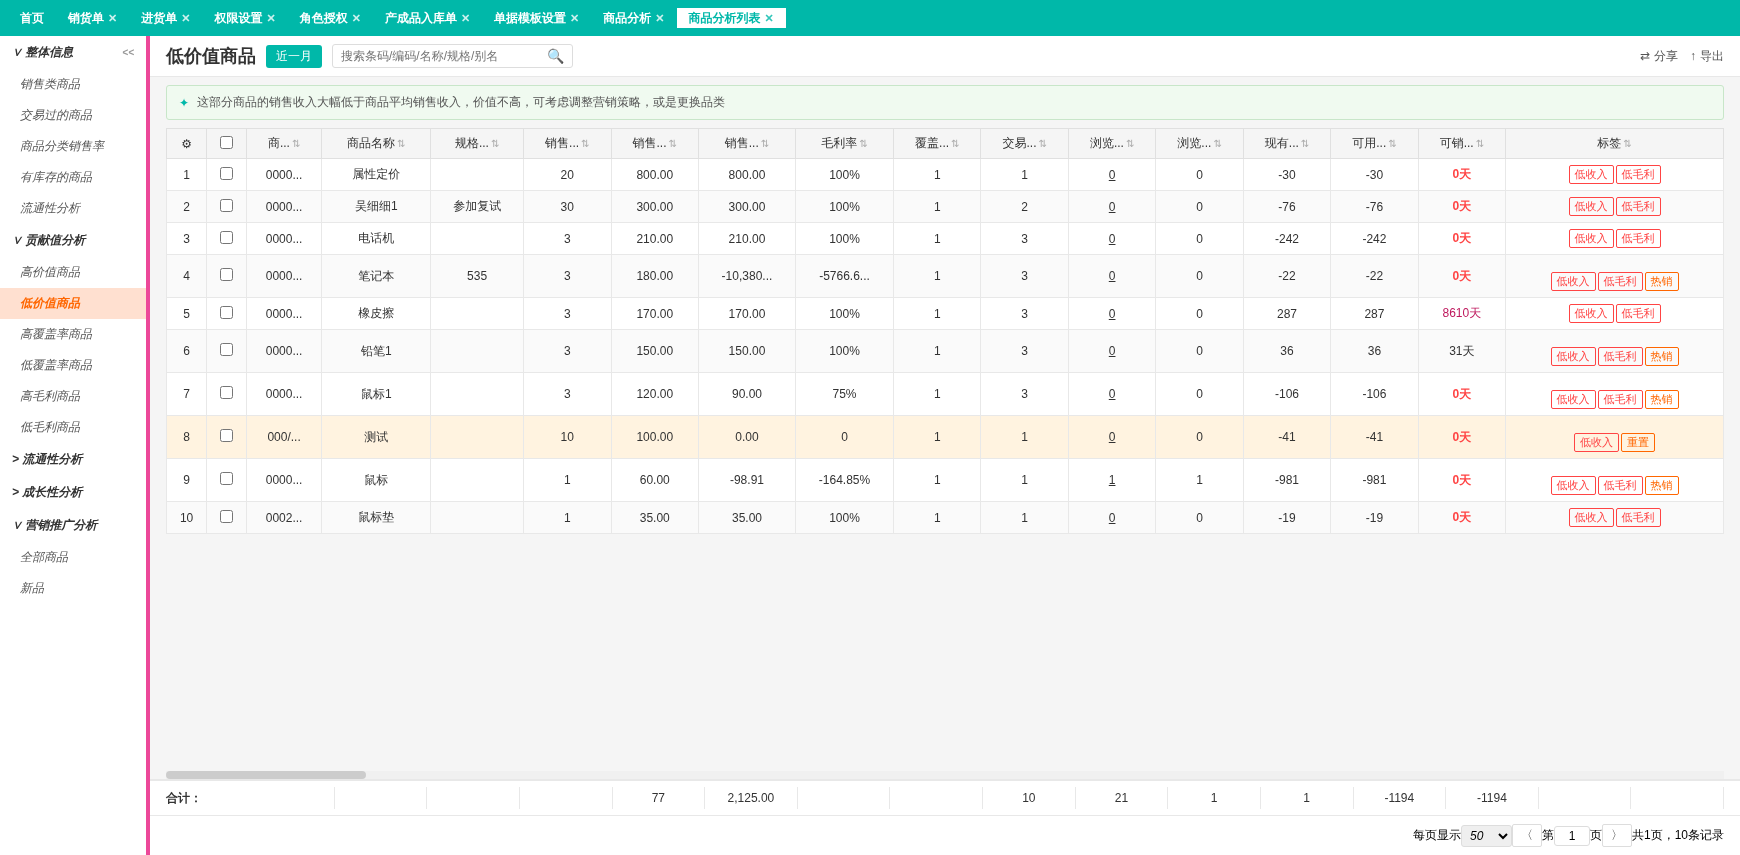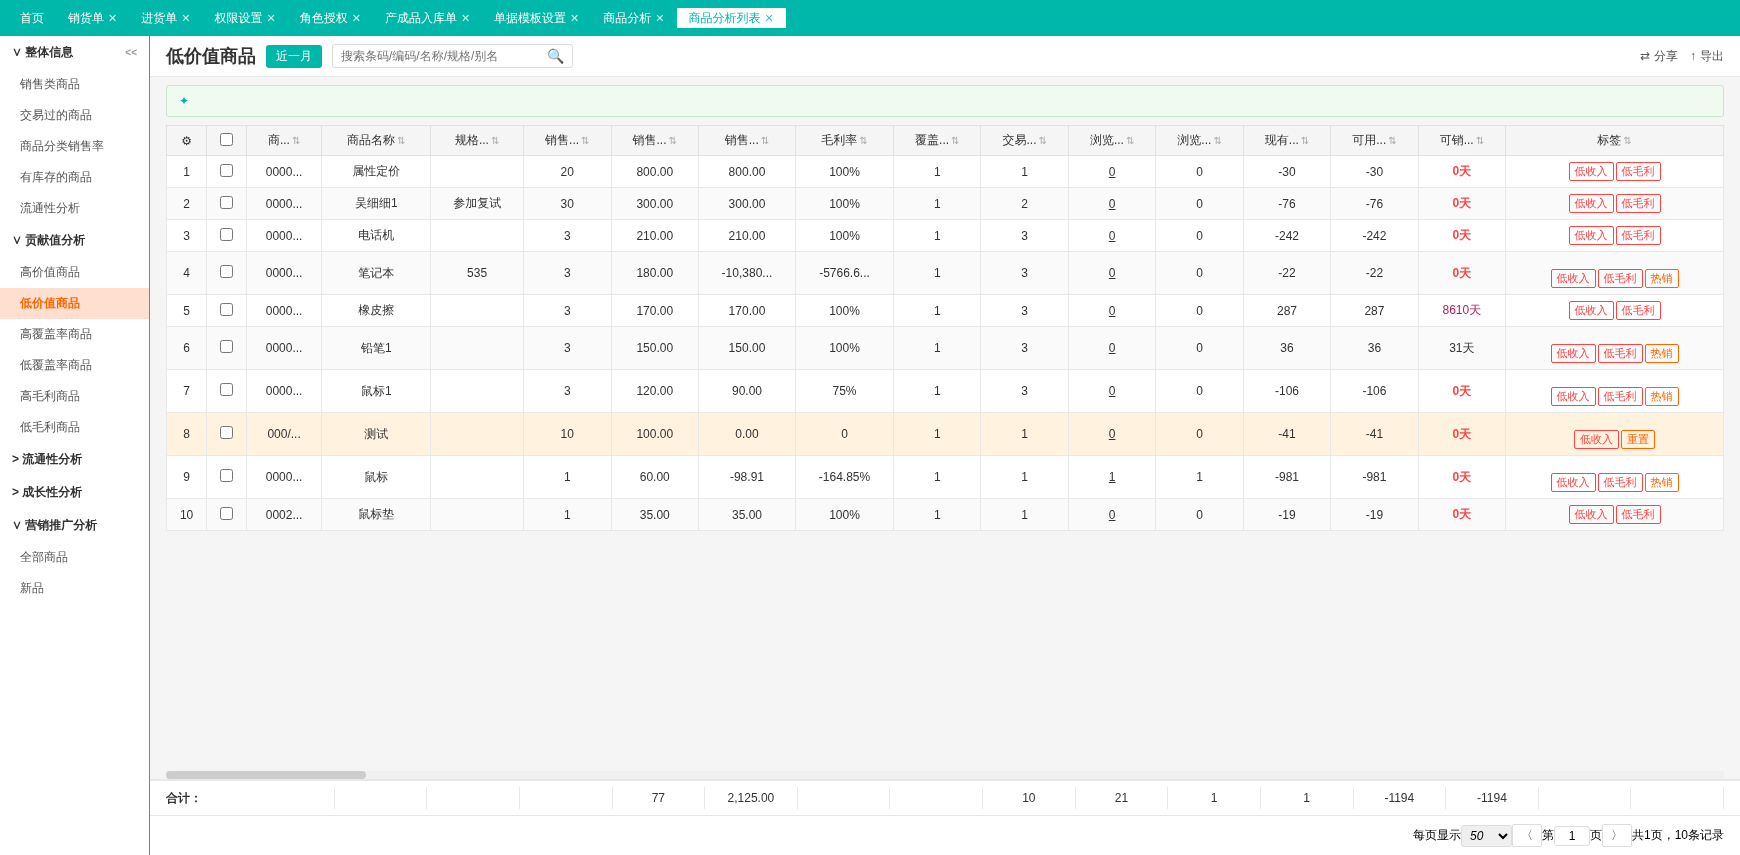--- a/index.html
+++ b/index.html
@@ -16,37 +16,39 @@
     }
     .nav-item {
       color: #fff;
       padding: 0 12px;
       height: 20px;
       display: flex;
       align-items: center;
       cursor: pointer;
       white-space: nowrap;
       font-size: 13px;
+      font-weight: bold;
     }
     .nav-item.active { background: #fff; color: #00b8a9; }
     .nav-close { margin-left: 4px; font-size: 11px; opacity: 0.8; }
 
     
     .main-layout {
       display: flex;
       height: calc(855px - 36px);
     }
 
     
     .sidebar {
       width: 150px;
       background: #fff;
-      border-right: 1px solid #ec4899;
+      border-right: 4px solid #ec4899;
       overflow-y: auto;
       flex-shrink: 0;
+      font-style: italic;
     }
     .sidebar-group-header {
       padding: 8px 12px;
       color: #333;
       font-weight: bold;
       display: flex;
       align-items: center;
       justify-content: space-between;
       cursor: pointer;
     }
@@ -351,20 +353,21 @@
         </div>
         <div class="action-btn">
           <span>↑</span>
           <span>导出</span>
         </div>
       </div>
     </div>
 
     <div class="info-bar">
       <span class="info-icon">✦</span>
+      <span>这部分商品的销售收入大幅低于商品平均销售收入，价值不高，可考虑调整营销策略，或是更换品类</span>
     </div>
 
     <div class="table-container">
       <table>
         <thead>
           <tr>
             <th>⚙</th>
             <th><input type="checkbox" style=""></th>
             <th>商...<span class="sort-arrows">⇅</span></th>
             <th>商品名称<span class="sort-arrows">⇅</span></th>

